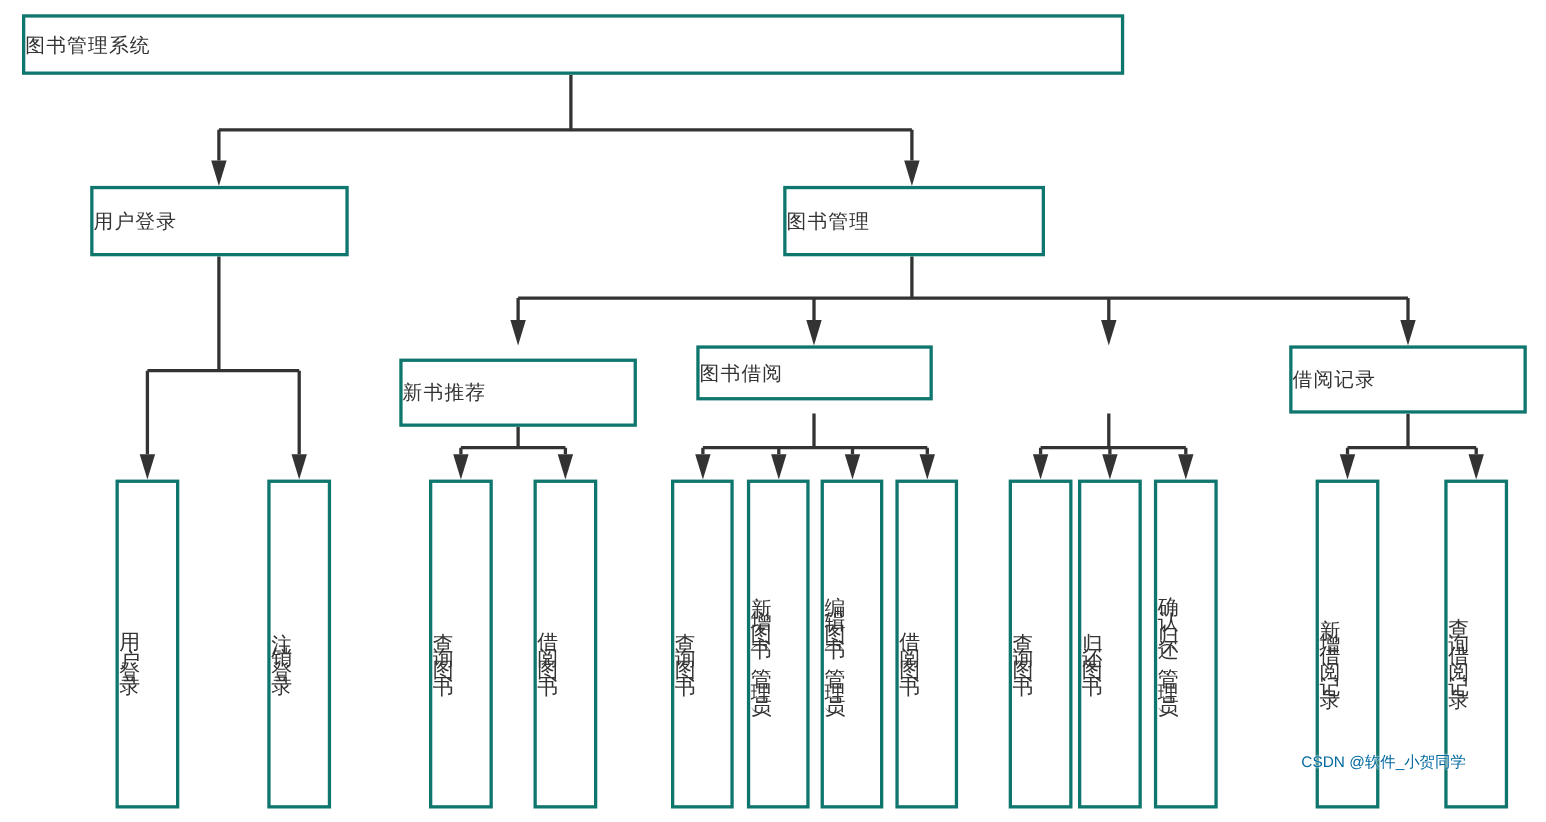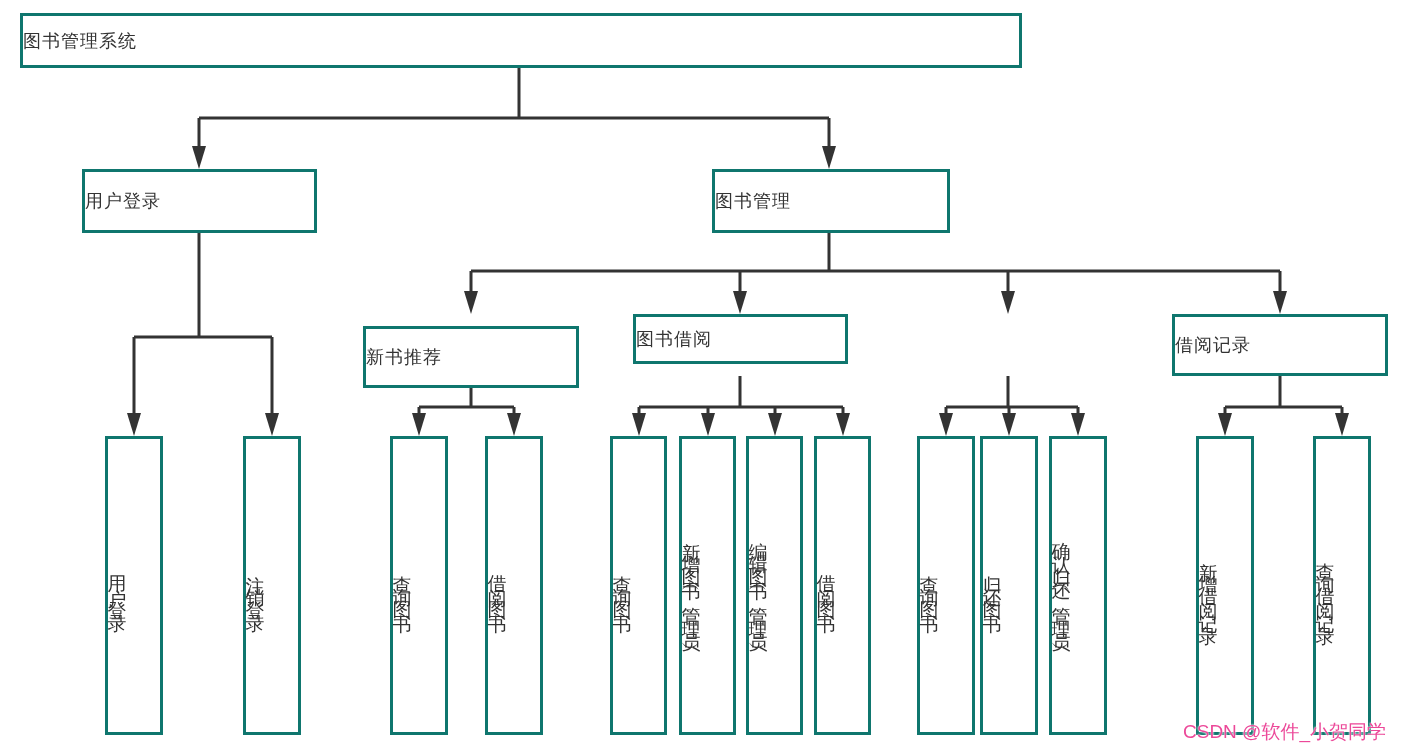--- a/index.html
+++ b/index.html
@@ -35,23 +35,23 @@
   .box.v span {
     writing-mode: vertical-rl;
     text-orientation: mixed;
     font-size: 19px;
     line-height: 1;
     letter-spacing: 13px;
   }
   .watermark {
     position: absolute;
     left: 1183px;
-    top: 719px;
-    font-size: 19px;
-    color: #ec4899;
+    top: 684px;
+    font-size: 14px;
+    color: #0369a1;
     text-shadow: 0 0 2px #ffffff, 0 0 2px #ffffff;
     white-space: nowrap;
     z-index: 5;
   }
 </style>
 </head>
 <body>
 
 <div class="stage">
 

